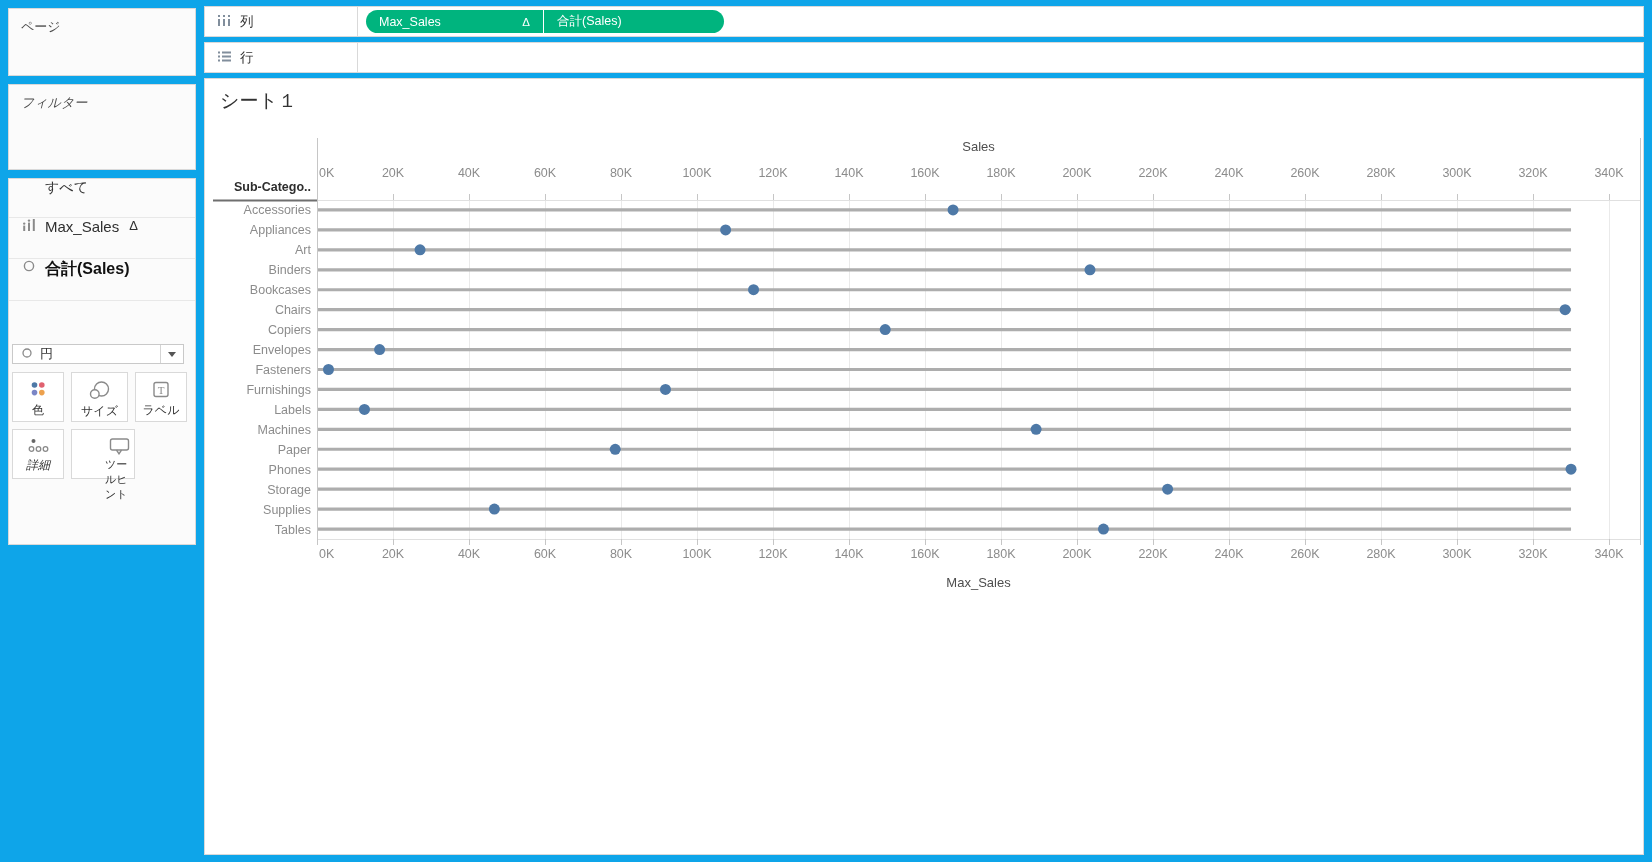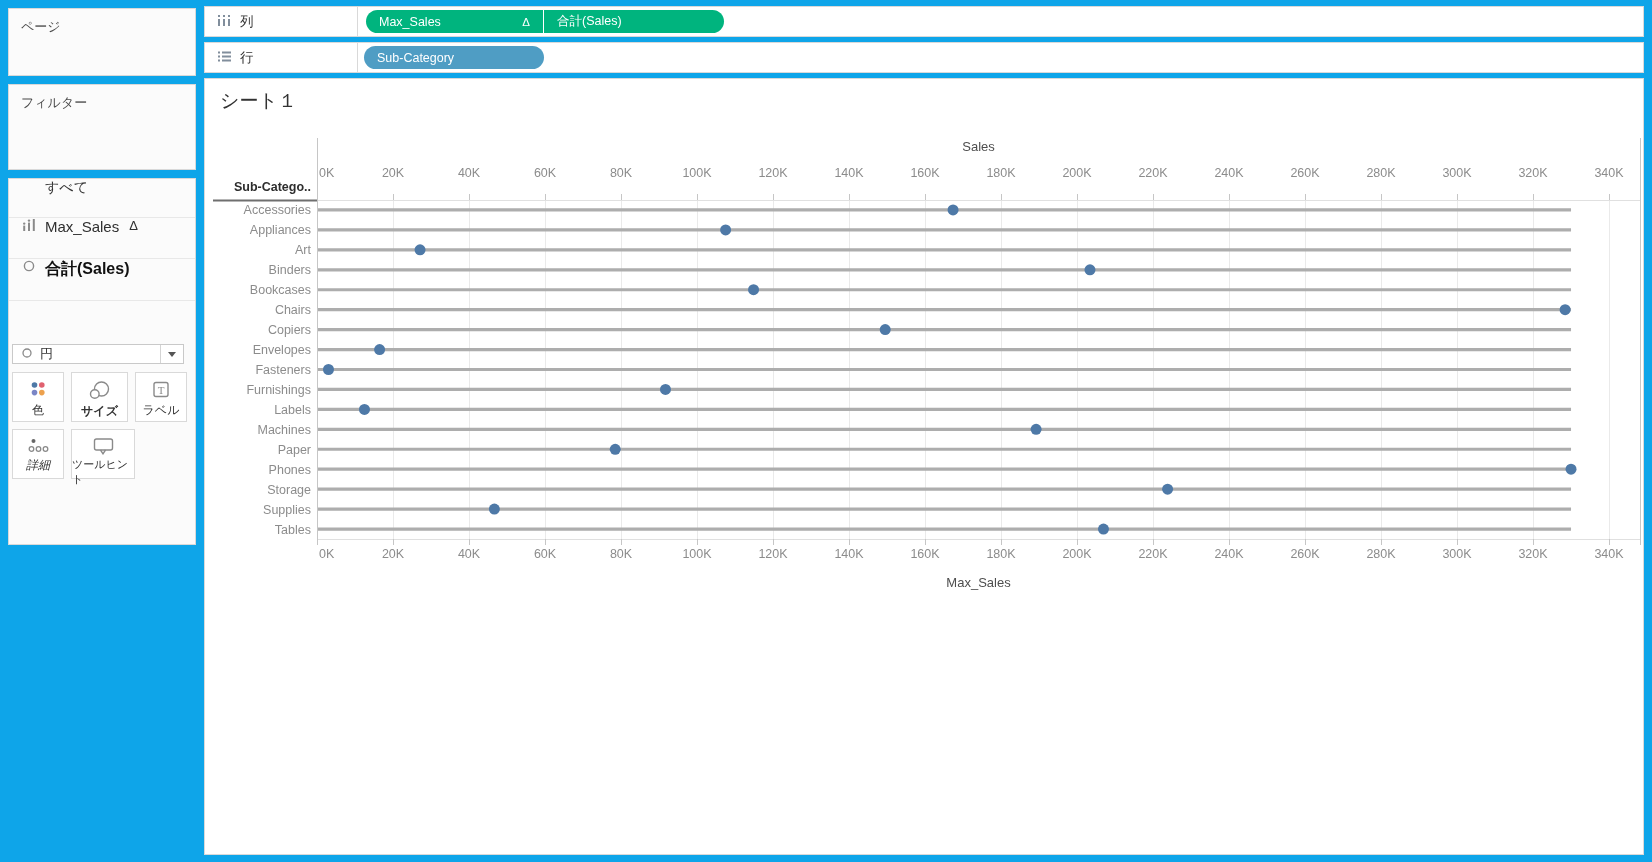--- a/index.html
+++ b/index.html
@@ -3,21 +3,21 @@
 <meta charset="utf-8">
 <style>
   html,body{margin:0;padding:0;background:#f1f1f1;}
   *{box-sizing:border-box;}
   .stage{position:relative;width:1652px;height:862px;background:#0ea5e9;
          font-family:"Liberation Sans",sans-serif;overflow:hidden;}
 
   
   .panel{position:absolute;left:8px;width:188px;background:#fbfbfb;border:1px solid #d9d9d9;}
   #panel-pages{top:8px;height:68px;}
-  #panel-filters{top:84px;height:86px;}
+  #panel-filters{top:84px;height:86px;font-style:italic;}
   #panel-marks{top:178px;height:367px;}
   .panel-title{padding:9px 0 0 12px;font-size:13px;color:#4a4a4a;}
 
   .marks-title{height:33px;padding:9px 0 0 12px;font-size:13px;color:#4a4a4a;
                border-bottom:1px solid #e8e8e8;}
   .m-row{display:flex;align-items:flex-start;border-bottom:1px solid #e8e8e8;}
   #m-all{height:39px;padding-left:36px;font-size:14px;color:#333;}
   #m-layer1{height:41px;padding-left:13px;gap:9px;font-size:15px;color:#2f2f2f;}
   #m-layer1 .delta{font-size:13px;color:#2f2f2f;margin-left:1px;}
   #m-layer2{height:42px;padding-left:13px;gap:9px;font-size:16px;font-weight:bold;color:#111;}
@@ -28,24 +28,24 @@
   .dd-caret-box{position:absolute;right:0;top:0;width:23px;height:18px;border-left:1px solid #d4d4d4;
                 display:flex;align-items:center;justify-content:center;}
   .dd-caret{width:0;height:0;border-left:4px solid transparent;border-right:4px solid transparent;
             border-top:5px solid #555;}
 
   .mbtns{position:absolute;left:3px;top:193px;width:182px;height:120px;}
   .mb{position:absolute;background:#fff;border:1px solid #d9d9d9;display:flex;
       flex-direction:column;align-items:center;justify-content:space-between;
       padding:7px 0 4px;font-size:12px;color:#333;}
   #b-color{left:0;top:0;width:52px;height:50px;}
-  #b-size{left:59px;top:0;width:57px;height:50px;font-weight:bold;}
+  #b-size{left:59px;top:0;width:57px;height:50px;}
   #b-label{left:123px;top:0;width:52px;height:50px;}
   #b-detail{left:0;top:57px;width:52px;height:50px;font-style:italic;}
-  #b-tooltip{left:59px;top:57px;width:64px;height:50px;font-size:11px;}
+  #b-tooltip{left:59px;top:57px;width:64px;height:50px;font-size:11px;padding-left:33px;}
 
   
   .shelf{position:absolute;left:204px;width:1440px;height:31px;background:#fff;
          border:1px solid #d9d9d9;display:flex;}
   #shelf-cols{top:6px;} #shelf-rows{top:42px;}
   .shelf-label{width:153px;border-right:1px solid #d9d9d9;display:flex;align-items:center;
                gap:8px;padding-left:12px;font-size:13.5px;color:#333;}
   .pill-area{position:relative;flex:1;}
   .pill{position:absolute;top:3px;height:23px;display:flex;align-items:center;
         color:#fff;font-size:12.5px;padding-left:13px;cursor:default;}
@@ -199,25 +199,20 @@
           <rect x="1" y="1.5" width="2" height="2" fill="#818e9c"></rect>
             <rect x="5" y="1.5" width="9" height="2" fill="#818e9c"></rect>
           <rect x="1" y="5.5" width="2" height="2" fill="#818e9c"></rect>
             <rect x="5" y="5.5" width="9" height="2" fill="#818e9c"></rect>
           <rect x="1" y="9.5" width="2" height="2" fill="#818e9c"></rect>
             <rect x="5" y="9.5" width="9" height="2" fill="#818e9c"></rect>
         </svg>
       </span>
       <span>行</span>
     </div>
-    <div class="pill-area" id="rows-pills">
-        <div class="pill cap-both" style="left: 6px; width: 180px; background: rgb(79, 157, 196);">
-          <span>Sub-Category</span>
-        </div>
-      </div>
   </div>
 
   <div id="card">
     <svg id="chart" width="1438" height="775" font-family="Liberation Sans, sans-serif">
         <line x1="188.5" y1="121" x2="188.5" y2="460" stroke="#eaeaea" stroke-width="1"></line>
         <line x1="264.5" y1="121" x2="264.5" y2="460" stroke="#eaeaea" stroke-width="1"></line>
         <line x1="340.5" y1="121" x2="340.5" y2="460" stroke="#eaeaea" stroke-width="1"></line>
         <line x1="416.5" y1="121" x2="416.5" y2="460" stroke="#eaeaea" stroke-width="1"></line>
         <line x1="492.5" y1="121" x2="492.5" y2="460" stroke="#eaeaea" stroke-width="1"></line>
         <line x1="568.5" y1="121" x2="568.5" y2="460" stroke="#eaeaea" stroke-width="1"></line>

